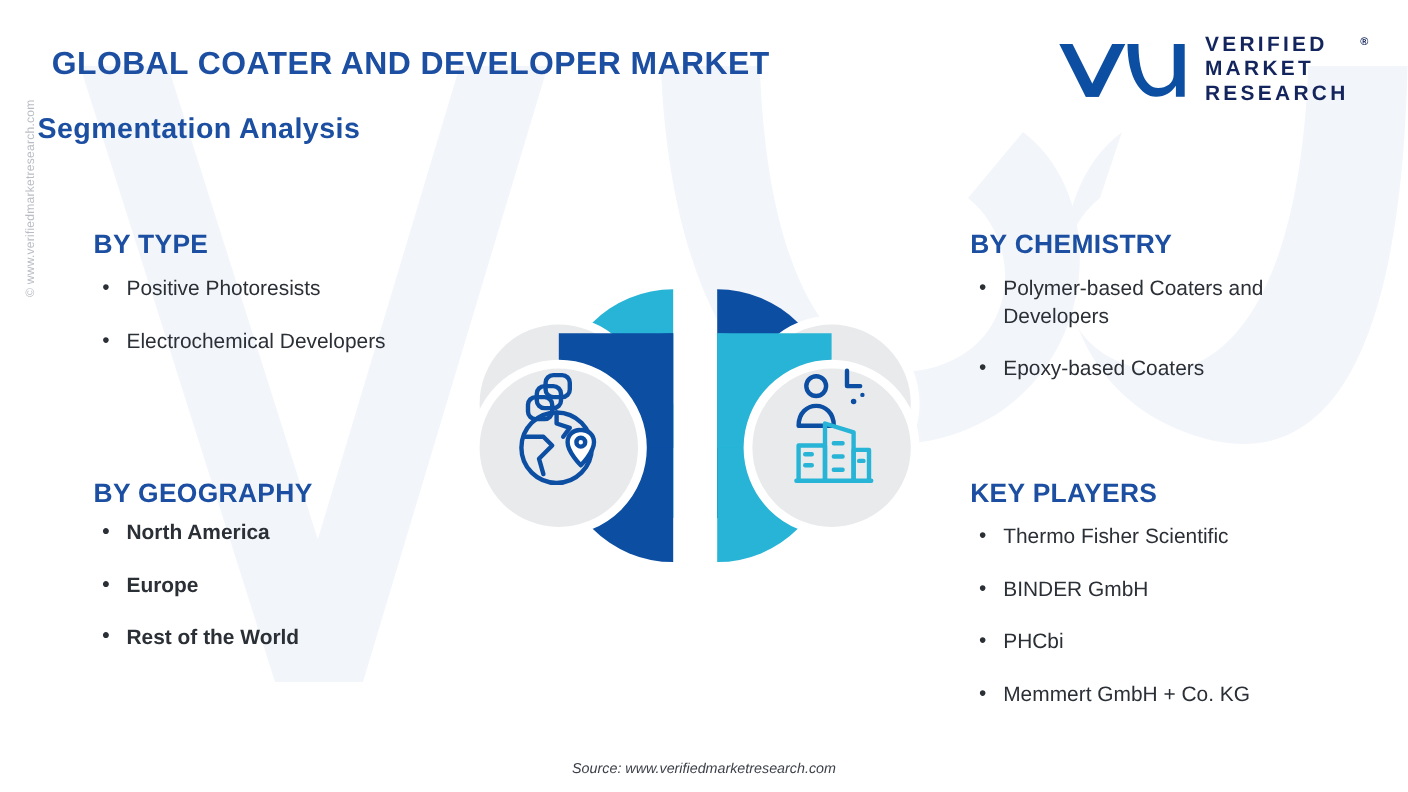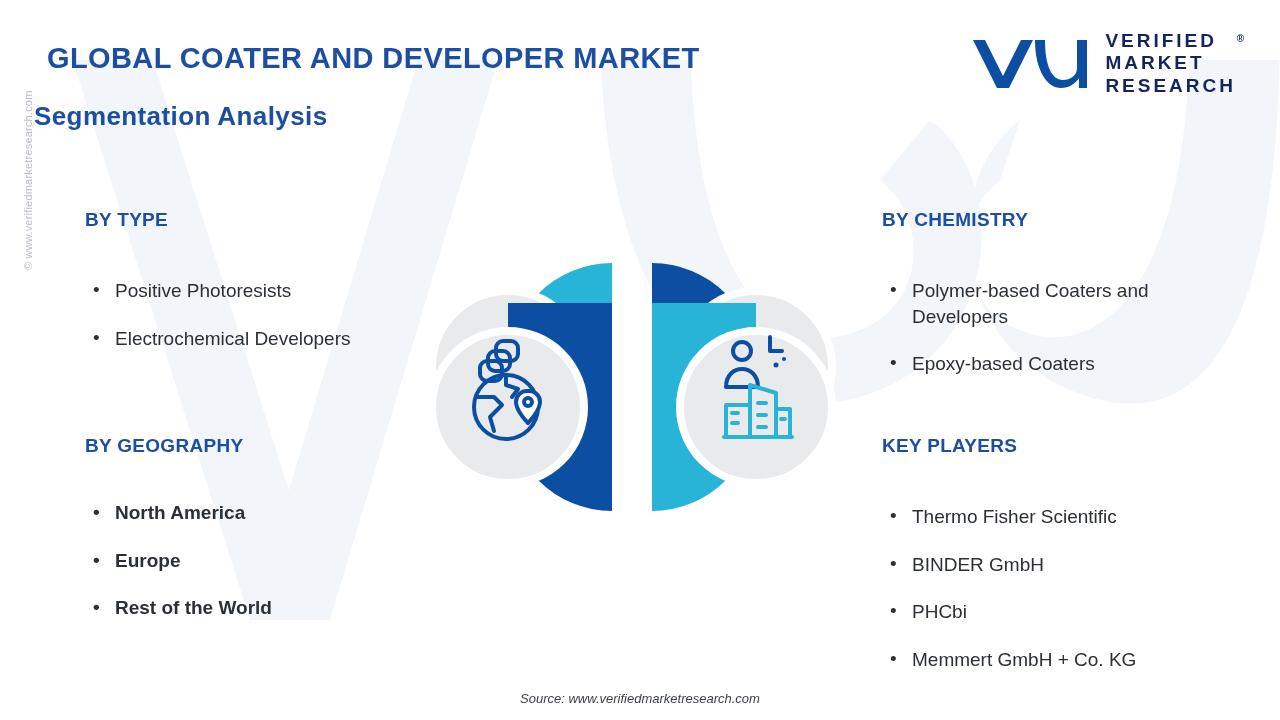--- a/index.html
+++ b/index.html
@@ -55,21 +55,21 @@
     font-size: 26px;
     font-weight: bold;
     color: #1c4fa1;
     letter-spacing: .4px;
     z-index: 3;
   }
 
   
   .logo {
     position: absolute;
-    right: 44px; top: 30px;
+    right: 54px; top: 30px;
     display: flex;
     align-items: center;
     gap: 16px;
     z-index: 3;
   }
   .logo-mark { width: 118px; height: 60px; }
   .logo-text {
     display: flex;
     flex-direction: column;
     justify-content: center;
@@ -85,32 +85,31 @@
     position: absolute;
     right: 36px; top: 33px;
     font-size: 10px;
     color: #13255c;
     font-weight: bold;
   }
 
   
   .col-head {
     position: absolute;
-    font-size: 19px;
+    font-size: 24px;
     font-weight: bold;
     color: #1c4fa1;
     letter-spacing: .3px;
     z-index: 3;
     text-align: right;
   }
   .col-list {
     position: absolute;
     z-index: 3;
     list-style: none;
-    margin-top: 28px;
   }
   .col-list li {
     position: relative;
     padding-left: 30px;
     font-size: 19px;
     color: #2b2f36;
     margin-bottom: 22px;
     line-height: 1.35;
   }
   .col-list li::before {

